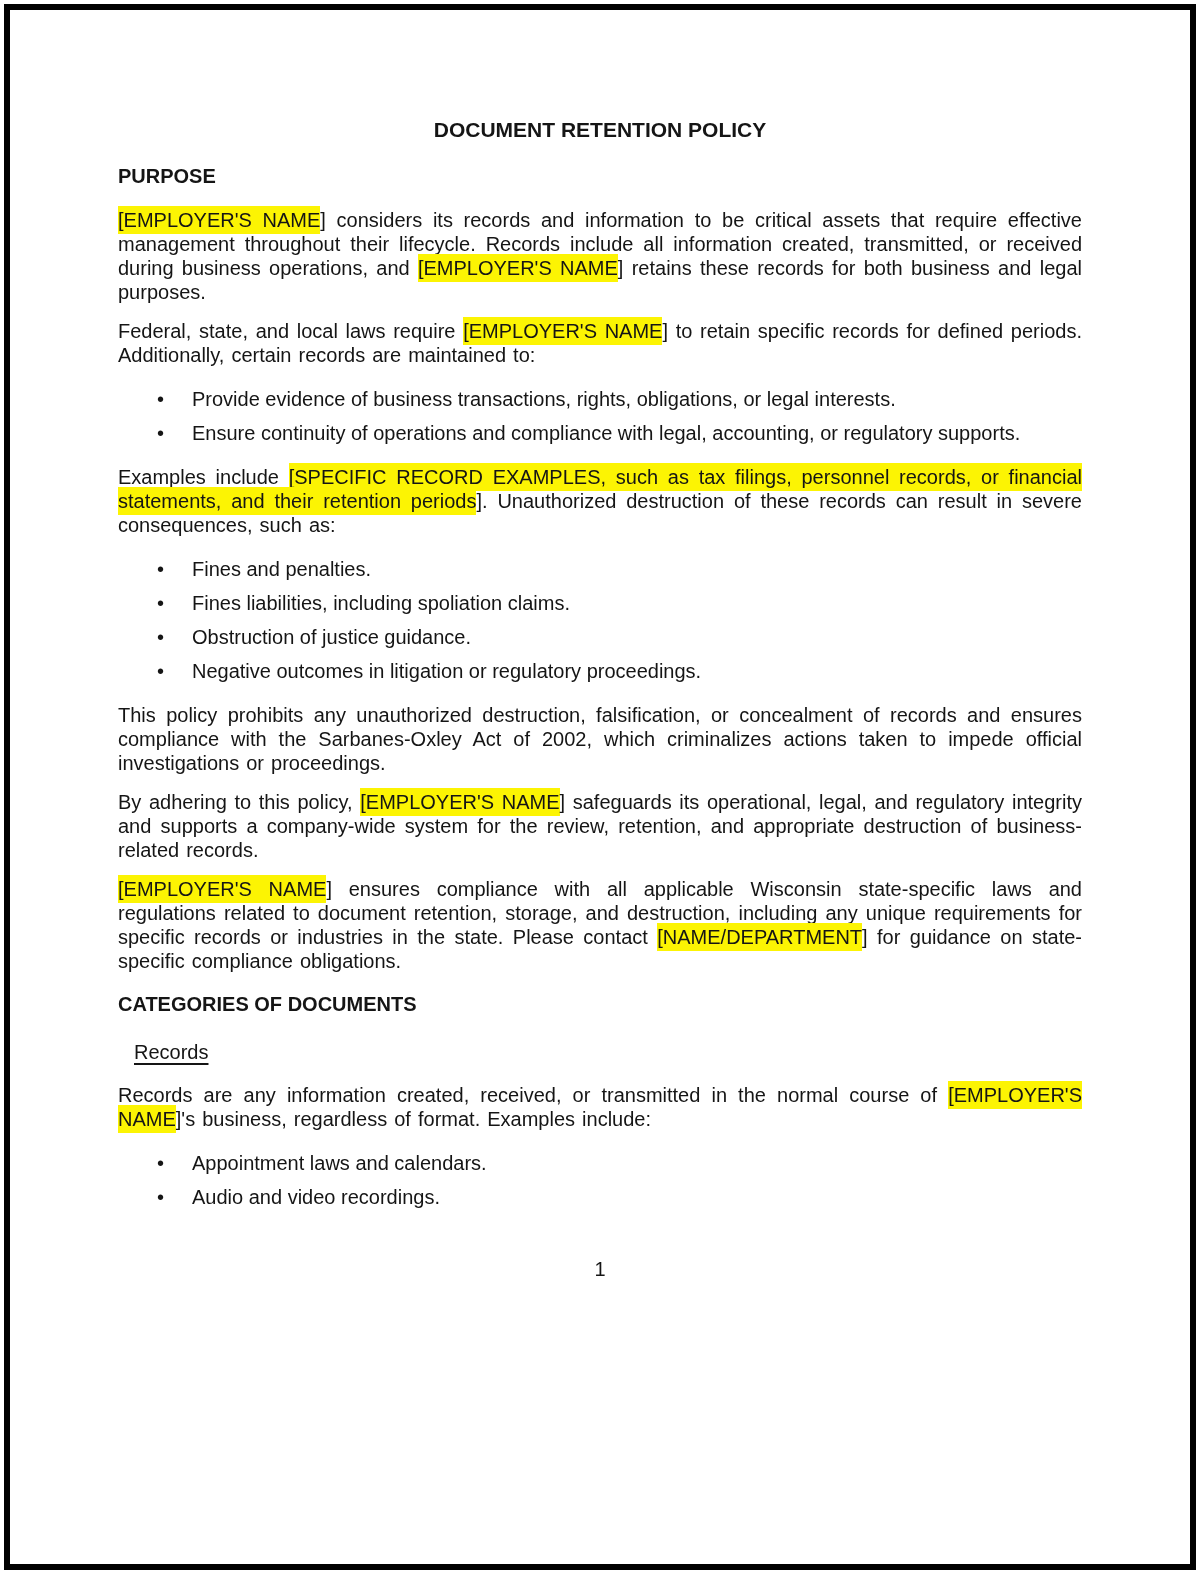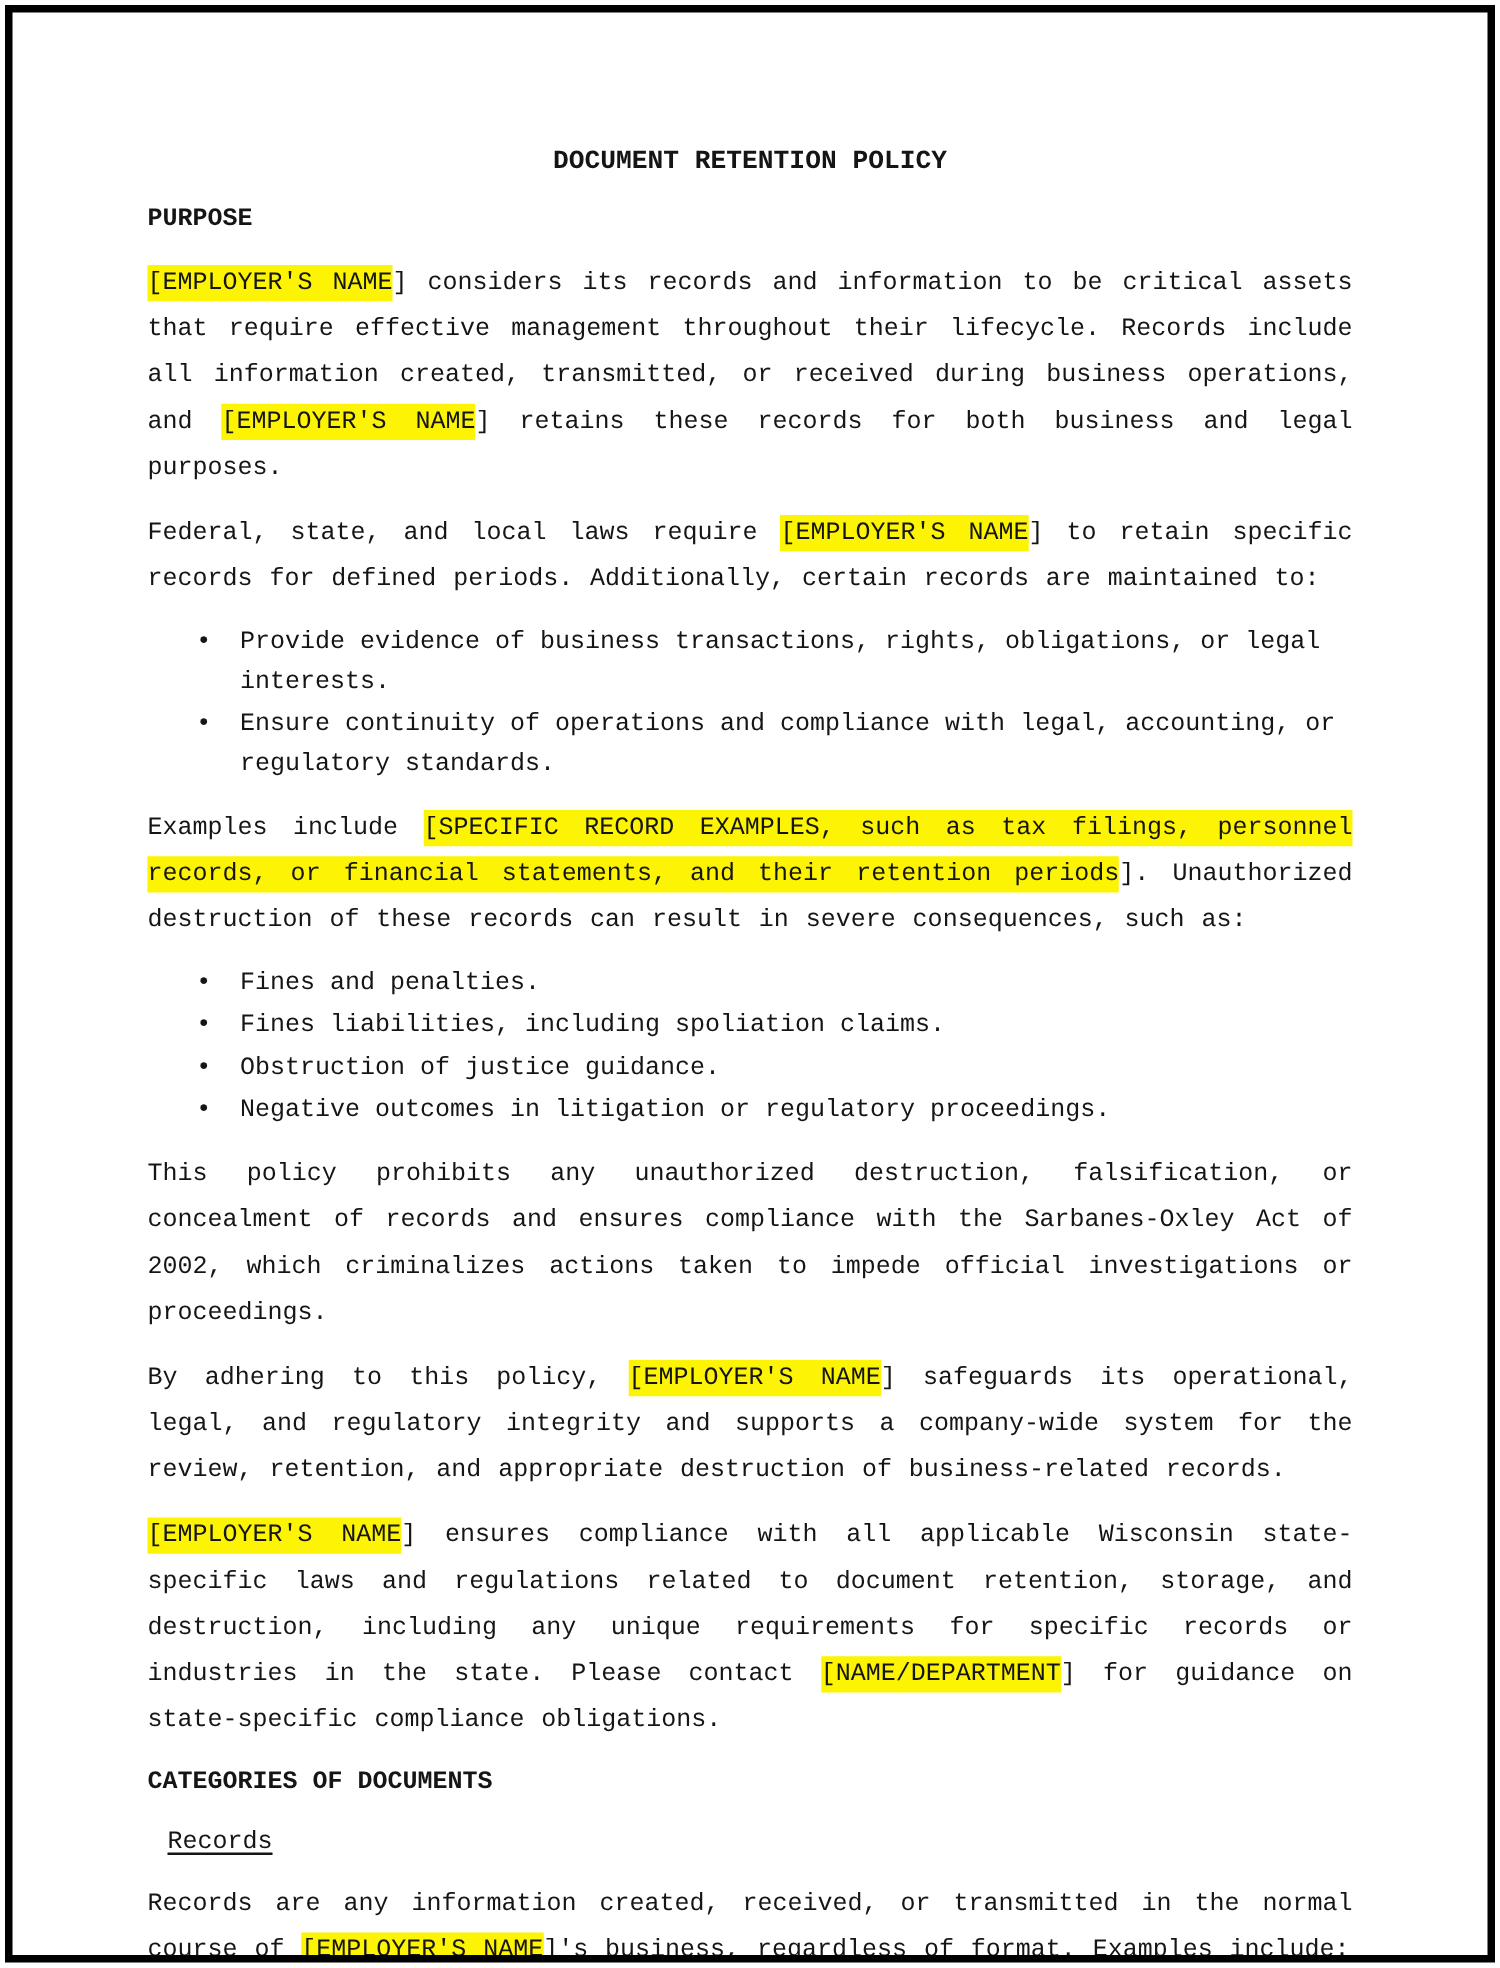--- a/index.html
+++ b/index.html
@@ -6,21 +6,21 @@
     margin: 0;
     padding: 0;
     background: #ffffff;
   }
   .sheet {
     width: 1200px;
     height: 1574px;
     box-sizing: border-box;
     padding: 4px;
     background: #ffffff;
-    font-family: Liberation Mono, monospace;
+    font-family: Liberation Sans, sans-serif;
     color: #151515;
   }
   .page-frame {
     box-sizing: border-box;
     width: 100%;
     height: 100%;
     border: 6px solid #000000;
     background: #ffffff;
     overflow: hidden;
   }
@@ -44,21 +44,21 @@
   .doc-subheading {
     font-size: 20px;
     font-weight: normal;
     text-decoration: underline;
     text-underline-offset: 4px;
     margin: 14px 0 15px 16px;
     line-height: 32px;
   }
   .doc-para {
     font-size: 20px;
-    line-height: 37px;
+    line-height: 24px;
     text-align: justify;
     word-spacing: 1.5px;
     margin: 0 0 15px 0;
   }
   ul.doc-bullets {
     list-style: none;
     margin: 16px 0 16px 0;
     padding: 0;
   }
   ul.doc-bullets li {
@@ -92,21 +92,21 @@
 <div class="sheet">
   <div class="page-frame">
     <div class="page-content">
       <h1 class="doc-title">DOCUMENT RETENTION POLICY</h1>
       <div id="doc-body">
           <h2 class="doc-heading">PURPOSE</h2>
           <p class="doc-para"><span class="hl">[EMPLOYER'S NAME</span><span>] considers its records and information to be critical assets that require effective management throughout their lifecycle. Records include all information created, transmitted, or received during business operations, and </span><span class="hl">[EMPLOYER'S NAME</span><span>] retains these records for both business and legal purposes.</span></p>
           <p class="doc-para"><span>Federal, state, and local laws require </span><span class="hl">[EMPLOYER'S NAME</span><span>] to retain specific records for defined periods. Additionally, certain records are maintained to:</span></p>
           <ul class="doc-bullets">
             <li><span>Provide evidence of business transactions, rights, obligations, or legal interests.</span></li>
-            <li><span>Ensure continuity of operations and compliance with legal, accounting, or regulatory standards.</span></li>
+            <li><span>Ensure continuity of operations and compliance with legal, accounting, or regulatory supports.</span></li>
           </ul>
           <p class="doc-para"><span>Examples include </span><span class="hl">[SPECIFIC RECORD EXAMPLES, such as tax filings, personnel records, or financial statements, and their retention periods</span><span>]. Unauthorized destruction of these records can result in severe consequences, such as:</span></p>
           <ul class="doc-bullets">
             <li><span>Fines and penalties.</span></li>
             <li><span>Fines liabilities, including spoliation claims.</span></li>
             <li><span>Obstruction of justice guidance.</span></li>
             <li><span>Negative outcomes in litigation or regulatory proceedings.</span></li>
           </ul>
           <p class="doc-para"><span>This policy prohibits any unauthorized destruction, falsification, or concealment of records and ensures compliance with the Sarbanes-Oxley Act of 2002, which criminalizes actions taken to impede official investigations or proceedings.</span></p>
           <p class="doc-para"><span>By adhering to this policy, </span><span class="hl">[EMPLOYER'S NAME</span><span>] safeguards its operational, legal, and regulatory integrity and supports a company-wide system for the review, retention, and appropriate destruction of business-related records.</span></p>

